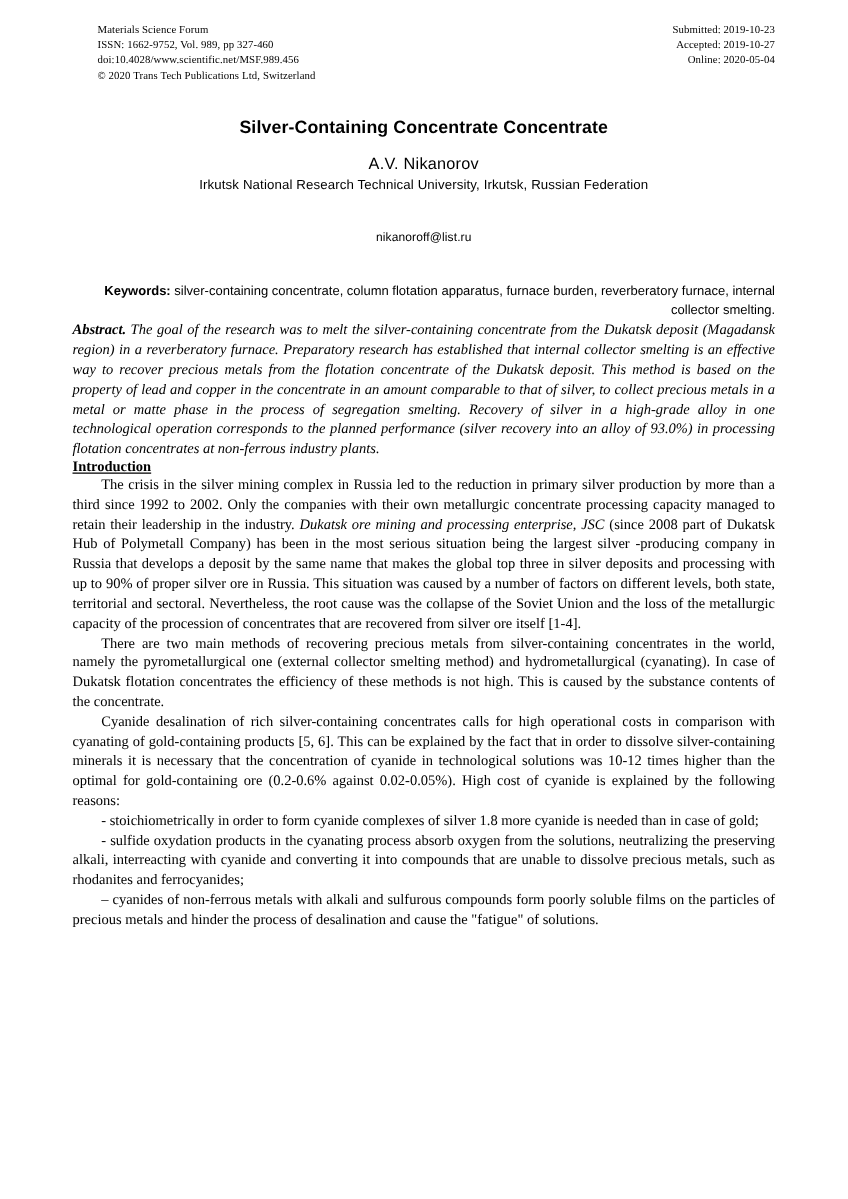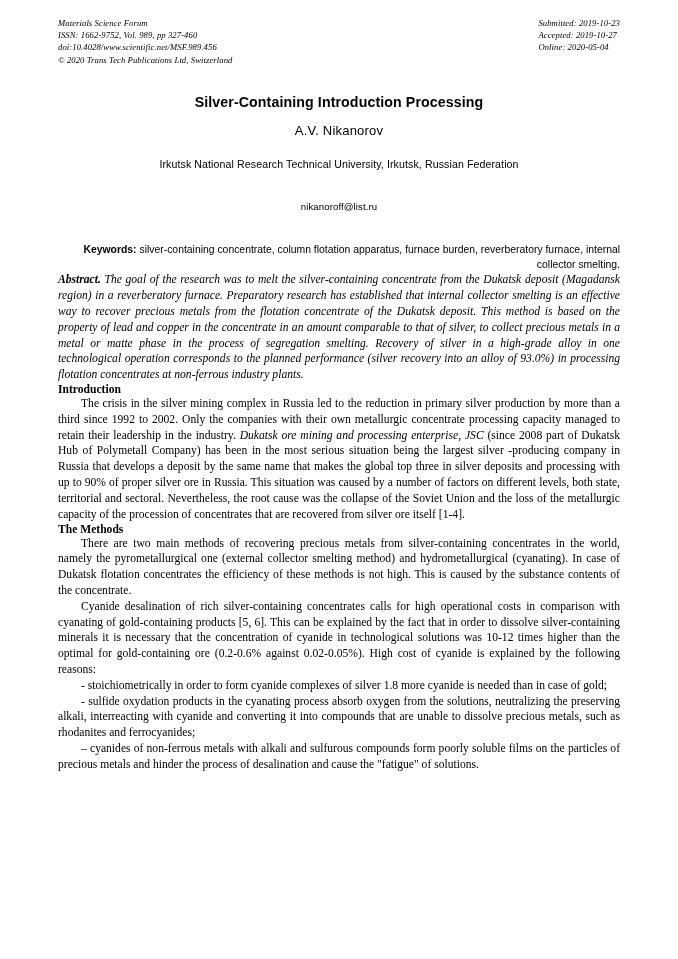--- a/index.html
+++ b/index.html
@@ -24,27 +24,27 @@
     box-sizing: border-box;
     padding: 17px 58px 0 58px;
   }
 
   
   .journal-header {
     display: flex;
     justify-content: space-between;
     align-items: flex-start;
     font-family: "Liberation Serif", "DejaVu Serif", serif;
-    font-style: italic;
     font-size: 8.6px;
     line-height: 1.42;
     letter-spacing: 0.1px;
+    margin-left: 20px;
   }
   .journal-header .left { text-align: left; }
-  .journal-header .right { }
+  .journal-header .right { text-align: right; }
   .journal-header div.line { white-space: nowrap; }
 
   
   .title-block {
     text-align: center;
     font-family: "Liberation Sans", "DejaVu Sans", sans-serif;
   }
   .paper-title {
     font-size: 14.2px;
     font-weight: bold;
@@ -52,21 +52,21 @@
     letter-spacing: 0.1px;
   }
   .paper-authors {
     font-size: 13px;
     font-weight: normal;
     margin-top: 13px;
     letter-spacing: 0.2px;
   }
   .paper-affiliation {
     font-size: 10.6px;
-    margin-top: 20px;
+    margin-top: 4px;
     letter-spacing: 0.1px;
   }
   .paper-email {
     font-size: 9.6px;
     margin-top: 31px;
     letter-spacing: 0.1px;
   }
 
   
   .keywords {
@@ -90,20 +90,21 @@
   }
   .abstract .lbl {
     font-weight: bold;
   }
 
   h2.section {
     font-size: 11.6px;
     font-weight: bold;
     margin: 0;
     text-align: left;
+    text-decoration: underline;
   }
   .section-intro { margin-top: 31px; }
   .section-methods { margin-top: 31px; }
 
   .indent { text-indent: 23px; }
   .p-gap { margin-top: 9px; }
   .tight { margin-top: 0; }
   em.it { font-style: italic; }
 </style>
 </head>
@@ -119,37 +120,36 @@
       <div class="line">© 2020 Trans Tech Publications Ltd, Switzerland</div>
     </div>
     <div class="right">
       <div class="line">Submitted: 2019-10-23</div>
       <div class="line">Accepted: 2019-10-27</div>
       <div class="line">Online: 2020-05-04</div>
     </div>
   </div>
 
   <div class="title-block">
-    <div class="paper-title">Silver-Containing Introduction Processing</div>
+    <div class="paper-title">Silver-Containing Concentrate Concentrate</div>
     <div class="paper-authors">A.V. Nikanorov</div>
     <div class="paper-affiliation">Irkutsk National Research Technical University, Irkutsk, Russian Federation</div>
     <div class="paper-email">nikanoroff@list.ru</div>
   </div>
 
   <div class="keywords">
     <span class="lbl">Keywords:</span><span> silver-containing concentrate, column flotation apparatus, furnace burden, reverberatory furnace, internal collector smelting.</span>
   </div>
 
   <p class="body abstract">
     <span class="lbl">Abstract.</span><span> The goal of the research was to melt the silver-containing concentrate from the Dukatsk deposit (Magadansk region) in a reverberatory furnace. Preparatory research has established that internal collector smelting is an effective way to recover precious metals from the flotation concentrate of the Dukatsk deposit. This method is based on the property of lead and copper in the concentrate in an amount comparable to that of silver, to collect precious metals in a metal or matte phase in the process of segregation smelting. Recovery of silver in a high-grade alloy in one technological operation corresponds to the planned performance (silver recovery into an alloy of 93.0%) in processing flotation concentrates at non-ferrous industry plants.</span>
   </p>
 
   <h2 class="section section-intro">Introduction</h2>
   <p class="body indent p-gap"><span>The crisis in the silver mining complex in Russia led to the reduction in primary silver production by more than a third since 1992 to 2002. Only the companies with their own metallurgic concentrate processing capacity managed to retain their leadership in the industry. </span><em class="it">Dukatsk ore mining and processing enterprise, JSC</em><span> (since 2008 part of Dukatsk Hub of Polymetall Company) has been in the most serious situation being the largest silver -producing company in Russia that develops a deposit by the same name that makes the global top three in silver deposits and processing with up to 90% of proper silver ore in Russia.  This situation was caused by a number of factors on different levels, both state, territorial and sectoral. Nevertheless, the root cause was the collapse of the Soviet Union and the loss of the metallurgic capacity of the procession of concentrates that are recovered from silver ore itself [1-4].</span></p>
 
-  <h2 class="section section-methods">The Methods</h2>
   <p class="body indent p-gap">There are two main methods of recovering precious metals from silver-containing concentrates in the world, namely the pyrometallurgical one (external collector smelting method) and hydrometallurgical (cyanating). In case of Dukatsk flotation concentrates the efficiency of these methods is not high.  This is caused by the substance contents of the concentrate.</p>
   <p class="body indent tight">Cyanide desalination of rich silver-containing concentrates calls for high operational costs in comparison with cyanating of gold-containing products [5, 6]. This can be explained by the fact that in order to dissolve silver-containing minerals it is necessary that the concentration of cyanide in technological solutions was 10-12 times higher than the optimal for gold-containing ore (0.2-0.6% against 0.02-0.05%). High cost of cyanide is explained by the following reasons:</p>
   <p class="body indent tight">- stoichiometrically in order to form cyanide complexes of silver 1.8 more cyanide is needed than in case of gold;</p>
   <p class="body indent tight">- sulfide oxydation products in the cyanating process absorb oxygen from the solutions, neutralizing the preserving alkali, interreacting with cyanide and converting it into compounds that are unable to dissolve precious metals, such as rhodanites and ferrocyanides;</p>
   <p class="body indent tight">– cyanides of non-ferrous metals with alkali and sulfurous compounds form poorly soluble films on the particles of precious metals and hinder the process of desalination and cause the "fatigue" of solutions.</p>
 
 </div>
 
 </body></html>

